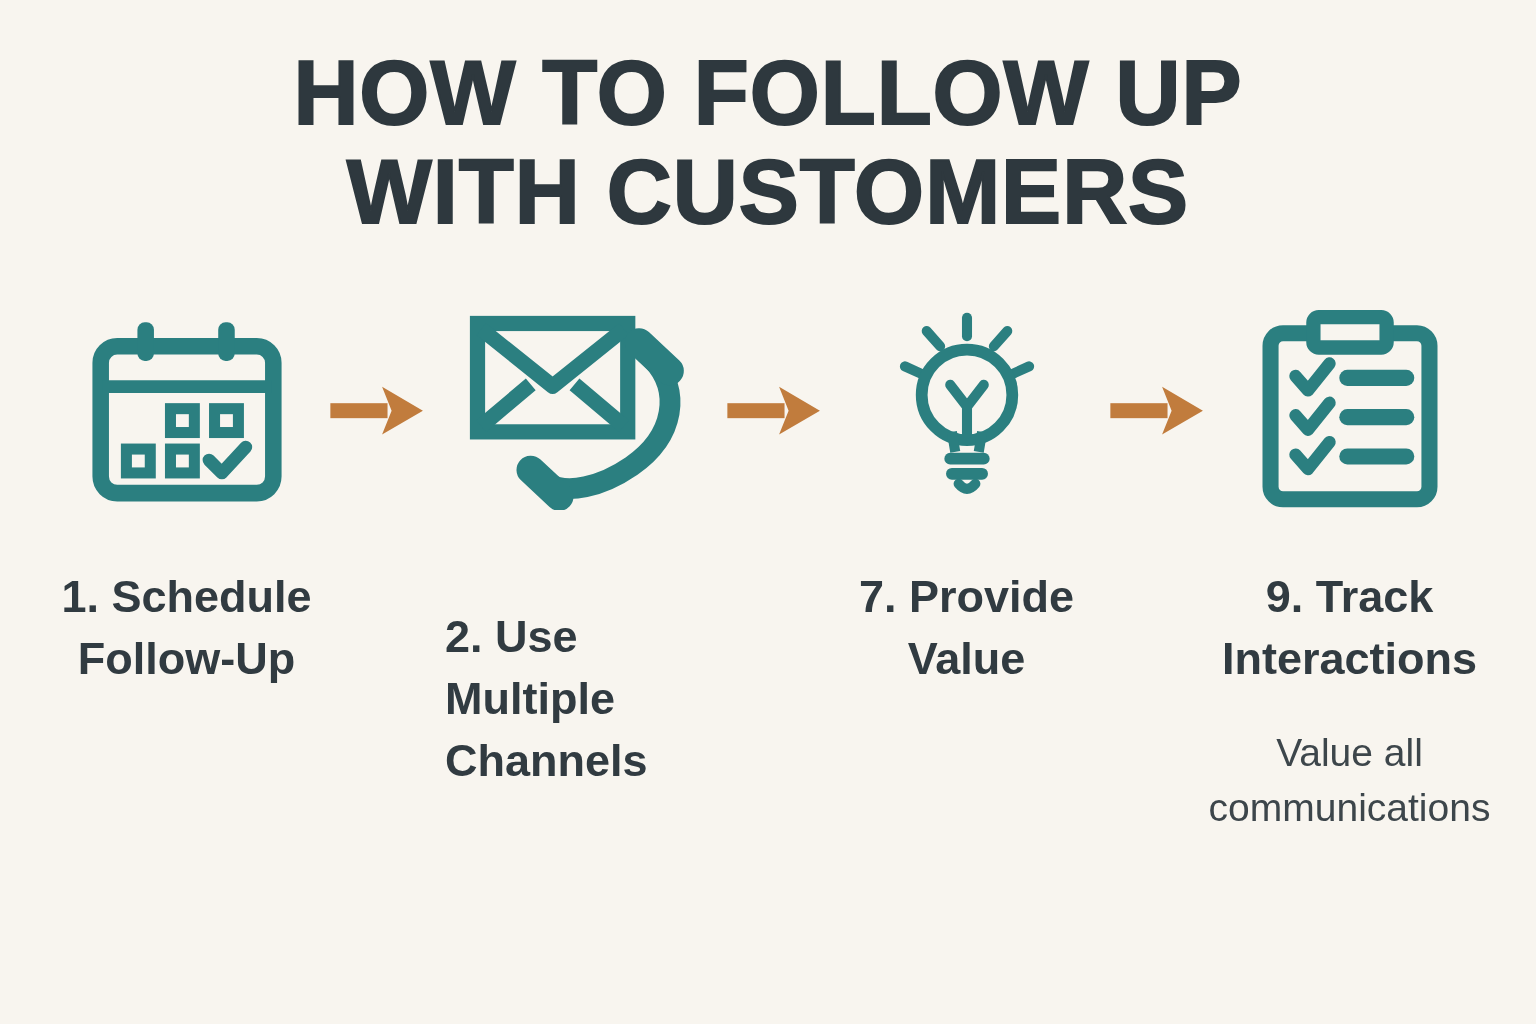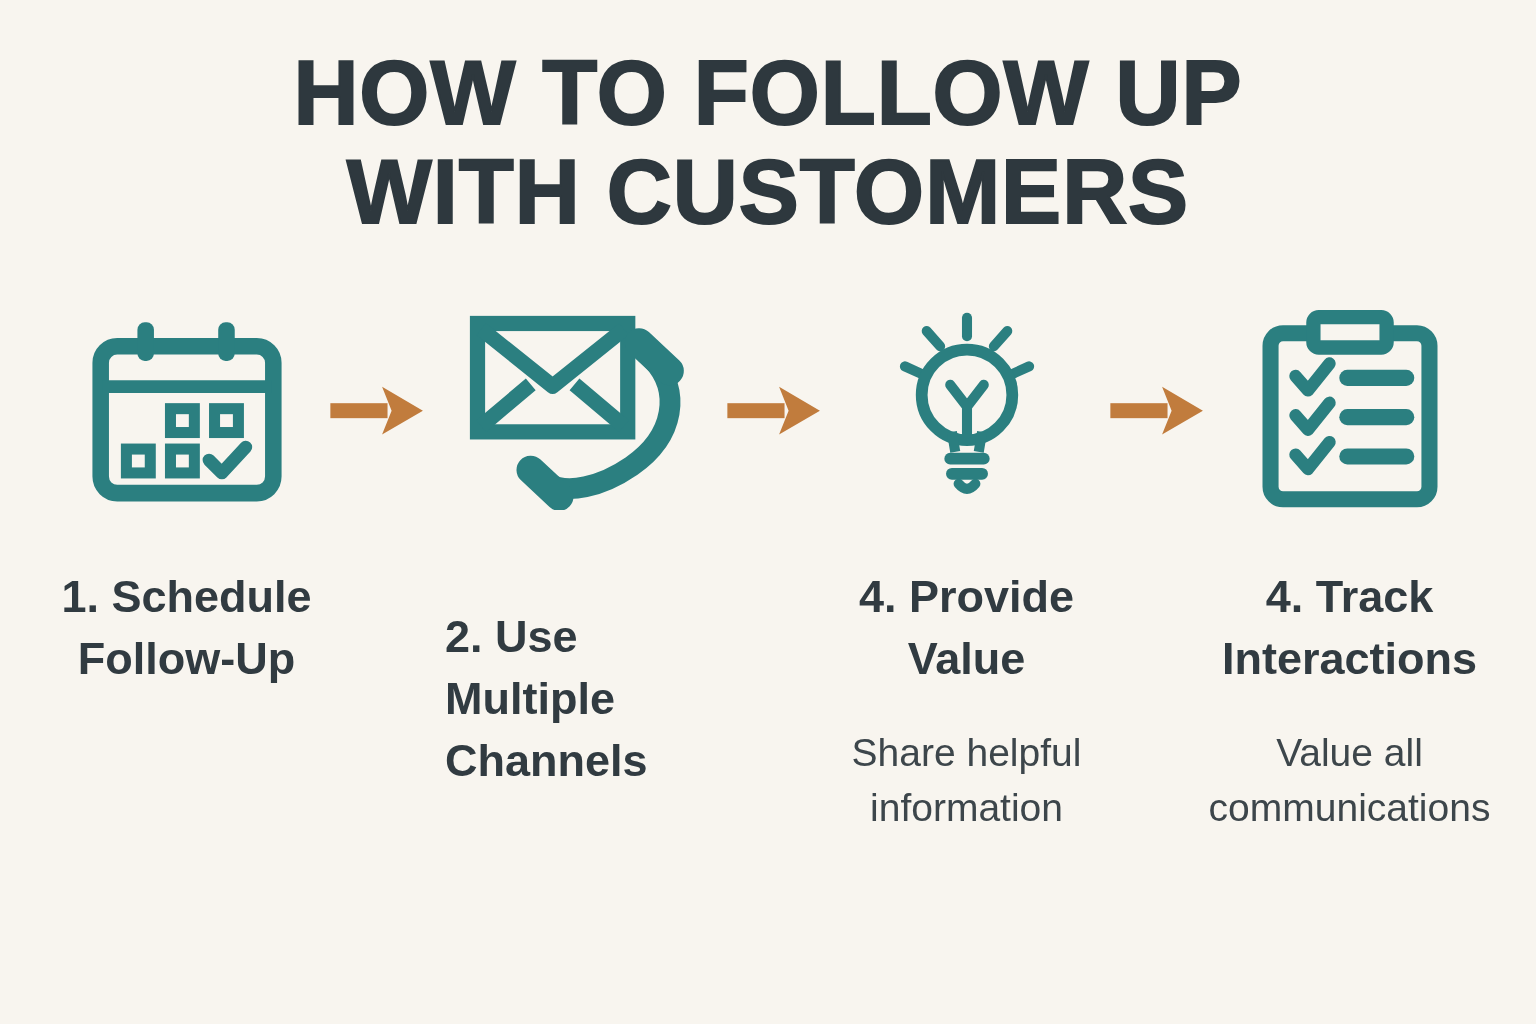--- a/index.html
+++ b/index.html
@@ -157,24 +157,22 @@
             <line x1="87" y1="33" x2="76" y2="38"></line>
           </g>
           <circle cx="50" cy="50" r="27" fill="none" stroke="currentColor" stroke-width="7"></circle>
           <path d="M40 44 L50 57 L60 44 M50 57 L50 73" fill="none" stroke="currentColor" stroke-width="6" stroke-linecap="round" stroke-linejoin="round"></path>
           <path d="M41 72 L43 84 M59 72 L57 84" fill="none" stroke="currentColor" stroke-width="6"></path>
           <line x1="40" y1="88" x2="60" y2="88" stroke="currentColor" stroke-width="7" stroke-linecap="round"></line>
           <line x1="41" y1="97" x2="59" y2="97" stroke="currentColor" stroke-width="7" stroke-linecap="round"></line>
           <path d="M45 103 q5 6 10 0" fill="none" stroke="currentColor" stroke-width="6" stroke-linecap="round"></path>
         </svg>
       </div>
-      <h2 class="heading">4. Provide
+      <h2 class="heading">7. Provide
 Value</h2>
-      <p class="desc">Share helpful
-information</p>
     </div>
 
     <div class="arrow">
       <svg viewBox="0 0 72 44" width="98" height="60" aria-hidden="true">
         <rect x="1" y="17" width="42" height="11" fill="currentColor"></rect>
         <polygon points="39,5 69,22.5 39,40 46,22.5" fill="currentColor"></polygon>
       </svg>
     </div>
 
     <div class="step">
@@ -185,20 +183,20 @@
           <g fill="none" stroke="currentColor" stroke-linecap="round" stroke-linejoin="round">
             <path d="M22 37 l7 8 l12 -15" stroke-width="7"></path>
             <line x1="51" y1="38" x2="84" y2="38" stroke-width="9"></line>
             <path d="M22 59 l7 8 l12 -15" stroke-width="7"></path>
             <line x1="51" y1="60" x2="84" y2="60" stroke-width="9"></line>
             <path d="M22 81 l7 8 l12 -15" stroke-width="7"></path>
             <line x1="51" y1="82" x2="84" y2="82" stroke-width="9"></line>
           </g>
         </svg>
       </div>
-      <h2 class="heading">4. Track
+      <h2 class="heading">9. Track
 Interactions</h2>
       <p class="desc">Value all
 communications</p>
     </div>
 
   </div>
 </div>
 
 </body></html>

